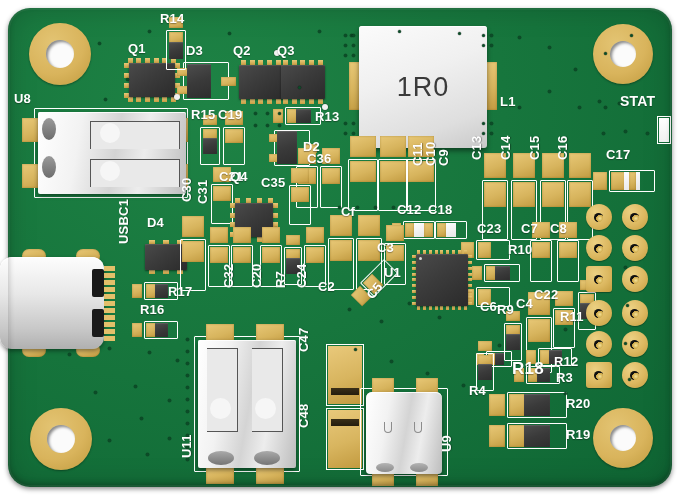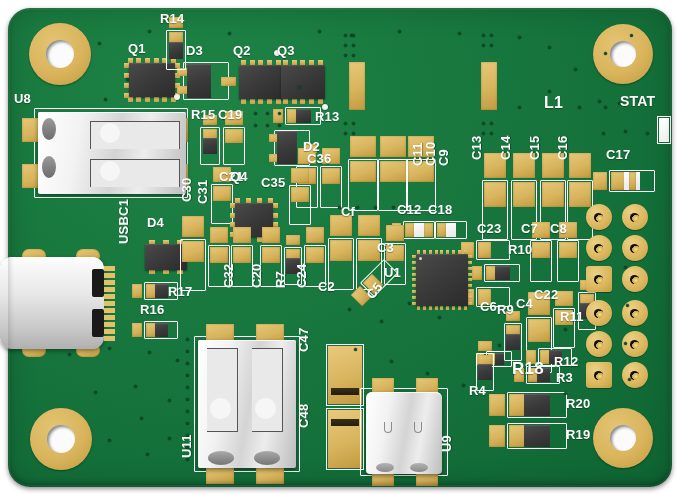--- a/index.html
+++ b/index.html
@@ -201,20 +201,23 @@
     <div class="abs" style="left:158px;top:22px;">
       <div class="pass" style="left:0;top:0;width:20px;height:40px;"></div>
       <div class="pad" style="left:3px;top:2px;width:14px;height:11px;"></div>
       <div class="pad" style="left:3px;bottom:2px;width:14px;height:11px;"></div>
       <div class="body-dark" style="left:3px;top:12px;width:14px;height:17px;"></div>
     </div>
 
     <div class="abs" style="left:347px;top:16px;width:136px;height:128px;">
       <div class="pad" style="left:-6px;top:38px;width:16px;height:48px;"></div>
       <div class="pad" style="left:126px;top:38px;width:16px;height:48px;"></div>
+      <div class="inductor" style="left:4px;top:2px;width:128px;height:122px;">
+        <span>1R0</span>
+      </div>
     </div>
 
     <div class="abs" style="left:192px;top:119px;">
       <div class="pass" style="left:0;top:0;width:20px;height:38px;"></div>
       <div class="pad" style="left:3px;top:2px;width:14px;height:10px;"></div>
       <div class="pad" style="left:3px;bottom:2px;width:14px;height:10px;"></div>
       <div class="body-dark" style="left:3px;top:11px;width:14px;height:16px;"></div>
     </div>
     <div class="abs" style="left:215px;top:119px;">
       <div class="pass" style="left:0;top:0;width:22px;height:38px;"></div>
@@ -822,21 +825,21 @@
   <div id="silk-layer" class="abs" style="left:0;top:0;width:680px;height:495px;pointer-events:none;">
       <div class="silk" style="left: 160px; top: 12px; font-size: 13px;">R14</div>
       <div class="silk" style="left: 128px; top: 42px; font-size: 13px;">Q1</div>
       <div class="silk" style="left: 186px; top: 44px; font-size: 13px;">D3</div>
       <div class="silk" style="left: 233px; top: 44px; font-size: 13px;">Q2</div>
       <div class="silk" style="left: 277px; top: 44px; font-size: 13px;">Q3</div>
       <div class="silk" style="left: 14px; top: 92px; font-size: 13px;">U8</div>
       <div class="silk" style="left: 191px; top: 108px; font-size: 13px;">R15</div>
       <div class="silk" style="left: 218px; top: 108px; font-size: 13px;">C19</div>
       <div class="silk" style="left: 315px; top: 110px; font-size: 13px;">R13</div>
-      <div class="silk" style="left: 544px; top: 95px; font-size: 16px;">L1</div>
+      <div class="silk" style="left: 500px; top: 95px; font-size: 13px;">L1</div>
       <div class="silk" style="left: 620px; top: 94px; font-size: 14px;">STAT</div>
       <div class="silk" style="left: 303px; top: 140px; font-size: 13px;">D2</div>
       <div class="silk" style="left: 307px; top: 152px; font-size: 13px;">C36</div>
       <div class="silk" style="left: 219px; top: 170px; font-size: 13px;">C21</div>
       <div class="silk" style="left: 261px; top: 176px; font-size: 13px;">C35</div>
       <div class="silk" style="left: 230px; top: 170px; font-size: 13px;">Q4</div>
       <div class="silk" style="left: 411px; top: 166px; font-size: 13px; transform: rotate(-90deg); transform-origin: 0px 0px;">C11</div>
       <div class="silk" style="left: 424px; top: 166px; font-size: 13px; transform: rotate(-90deg); transform-origin: 0px 0px;">C10</div>
       <div class="silk" style="left: 437px; top: 166px; font-size: 13px; transform: rotate(-90deg); transform-origin: 0px 0px;">C9</div>
       <div class="silk" style="left: 470px; top: 160px; font-size: 13px; transform: rotate(-90deg); transform-origin: 0px 0px;">C13</div>

